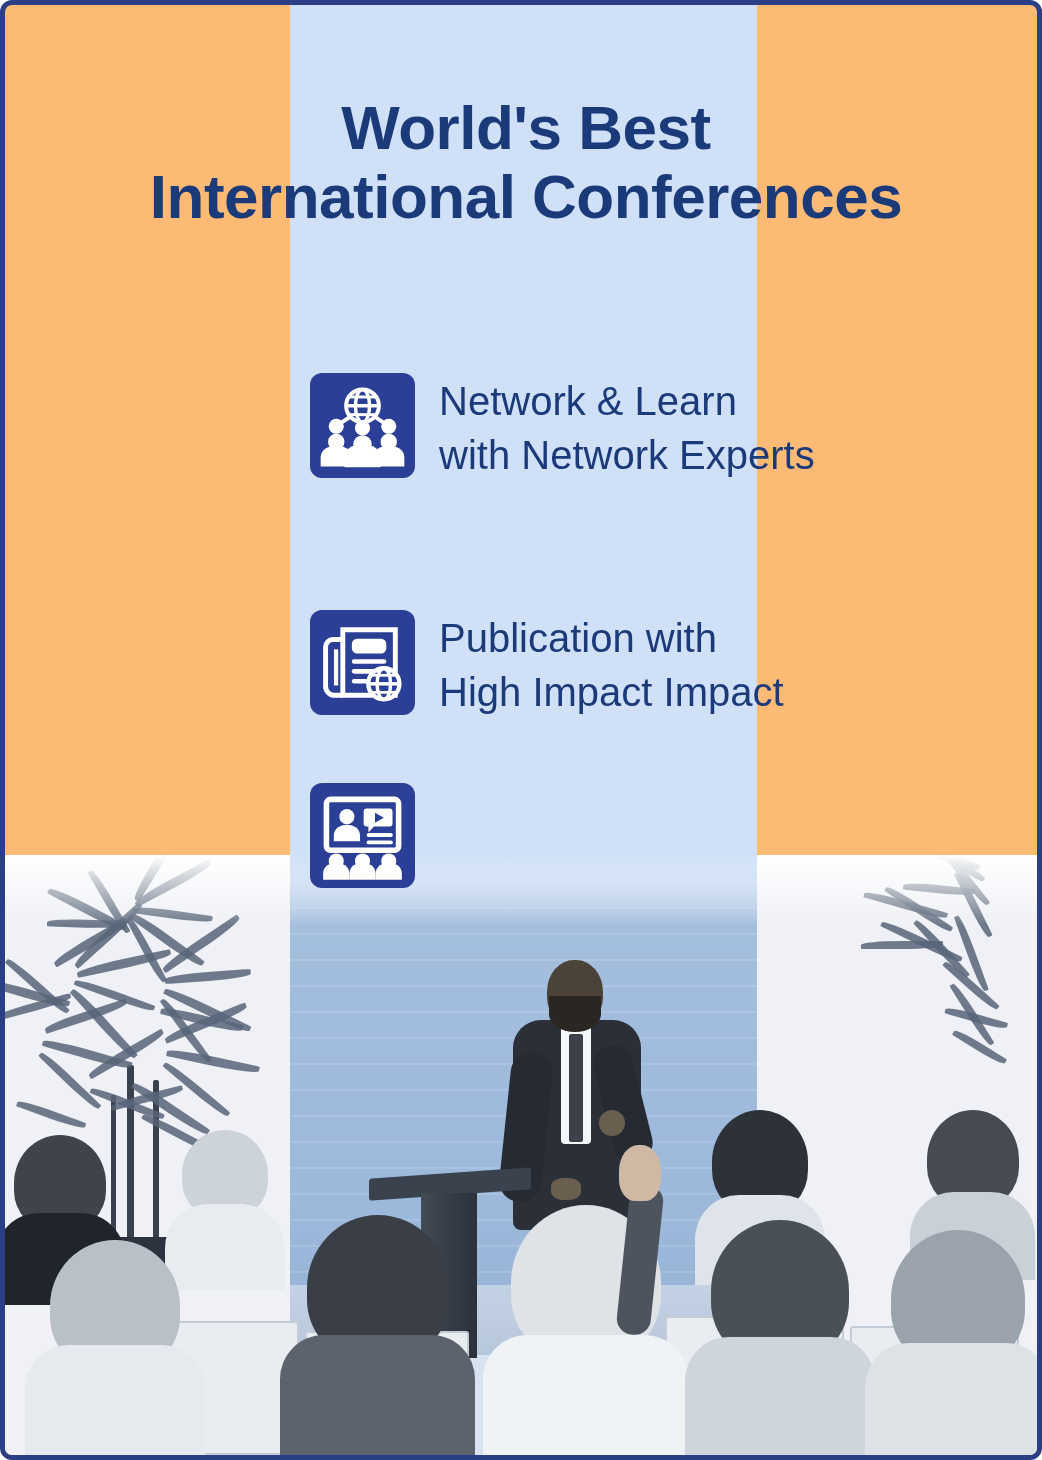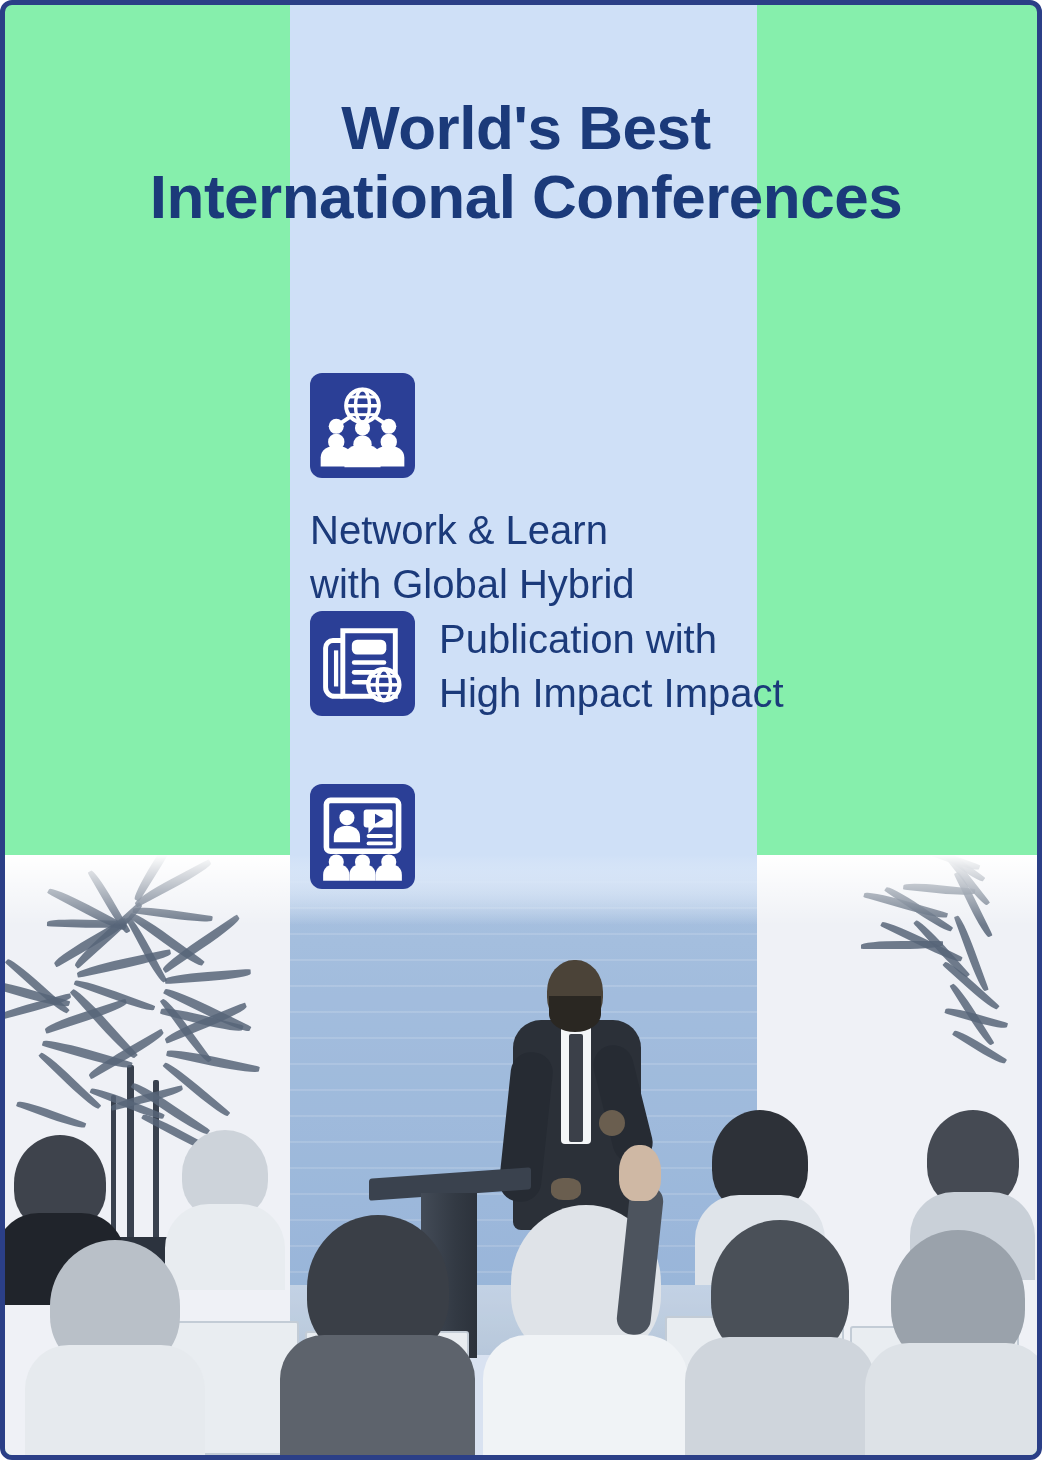--- a/index.html
+++ b/index.html
@@ -1,20 +1,20 @@
 <!DOCTYPE html>
 <html><head>
 <meta charset="utf-8">
 <style>
   html,body{margin:0;padding:0;background:#ffffff;}
   body{width:1042px;height:1460px;font-family:"Liberation Sans",sans-serif;}
 
   .poster{position:relative;width:1042px;height:1460px;overflow:hidden;
           box-sizing:border-box;border:5px solid #2b3f87;border-radius:12px;
-          background:#86efac;}
+          background:#fdba74;}
 
   
   .band{position:absolute;left:285px;top:0;width:467px;height:1460px;
         background:#cfe0f7;z-index:1;}
 
   
   .photo{position:absolute;left:0;bottom:0;width:1042px;height:600px;z-index:2;
          overflow:hidden;}
   .photo-inner{position:absolute;inset:0;background:#fdfdfe;}
 
@@ -92,21 +92,21 @@
   .content{position:absolute;inset:0;z-index:20;}
 
   .title{position:absolute;left:0;top:88px;width:1042px;text-align:center;
          color:#1b3a7a;font-weight:bold;font-size:62px;line-height:1.12;
          letter-spacing:-0.5px;}
   .title .l1{display:block;}
   .title .l2{display:block;font-size:62px;}
 
   .features{position:absolute;left:305px;top:368px;width:700px;}
   .feature{position:relative;display:flex;align-items:flex-start;gap:24px;}
-  .f1{flex-direction:column;}
+  .f1{margin-bottom:128px;}
   .f2{margin-bottom:64px;}
 
   .tile{flex:0 0 auto;width:105px;height:105px;background:#2b3f96;
         border-radius:12px;position:relative;}
   .ftext{color:#1b3a7a;font-size:40px;line-height:1.34;font-weight:normal;
          padding-top:2px;white-space:nowrap;}
   .ftext span{display:block;}
 
   svg{display:block;}
 </style>
@@ -284,21 +284,21 @@
               <path d="M6.5 57 v-5.5 c0-4.6 4.2-7.2 9.5-7.2 s9.5 2.6 9.5 7.2 V57 z"></path>
               <circle cx="48" cy="42" r="5"></circle>
               <path d="M38.5 57 v-5.5 c0-4.6 4.2-7.2 9.5-7.2 s9.5 2.6 9.5 7.2 V57 z"></path>
               <circle cx="32" cy="43.5" r="5.6"></circle>
               <path d="M21 57.5 v-6 c0-5 4.8-8 11-8 s11 3 11 8 v6 z"></path>
             </g>
           </svg>
         </div>
         <div class="ftext">
           <span>Network &amp; Learn</span>
-          <span>with Global Hybrid</span>
+          <span>with Network Experts</span>
         </div>
       </div>
 
       <div class="feature f2">
         <div class="tile">
           <svg width="105" height="105" viewBox="0 0 64 64" aria-hidden="true">
             <g fill="#ffffff">
               <path d="M20 12 h32 v40 H20 z" fill="none" stroke="#ffffff" stroke-width="3"></path>
               <rect x="25.5" y="17.5" width="21" height="9" rx="3.2"></rect>
               <rect x="25.5" y="30" width="21" height="2.8" rx="1.4"></rect>

